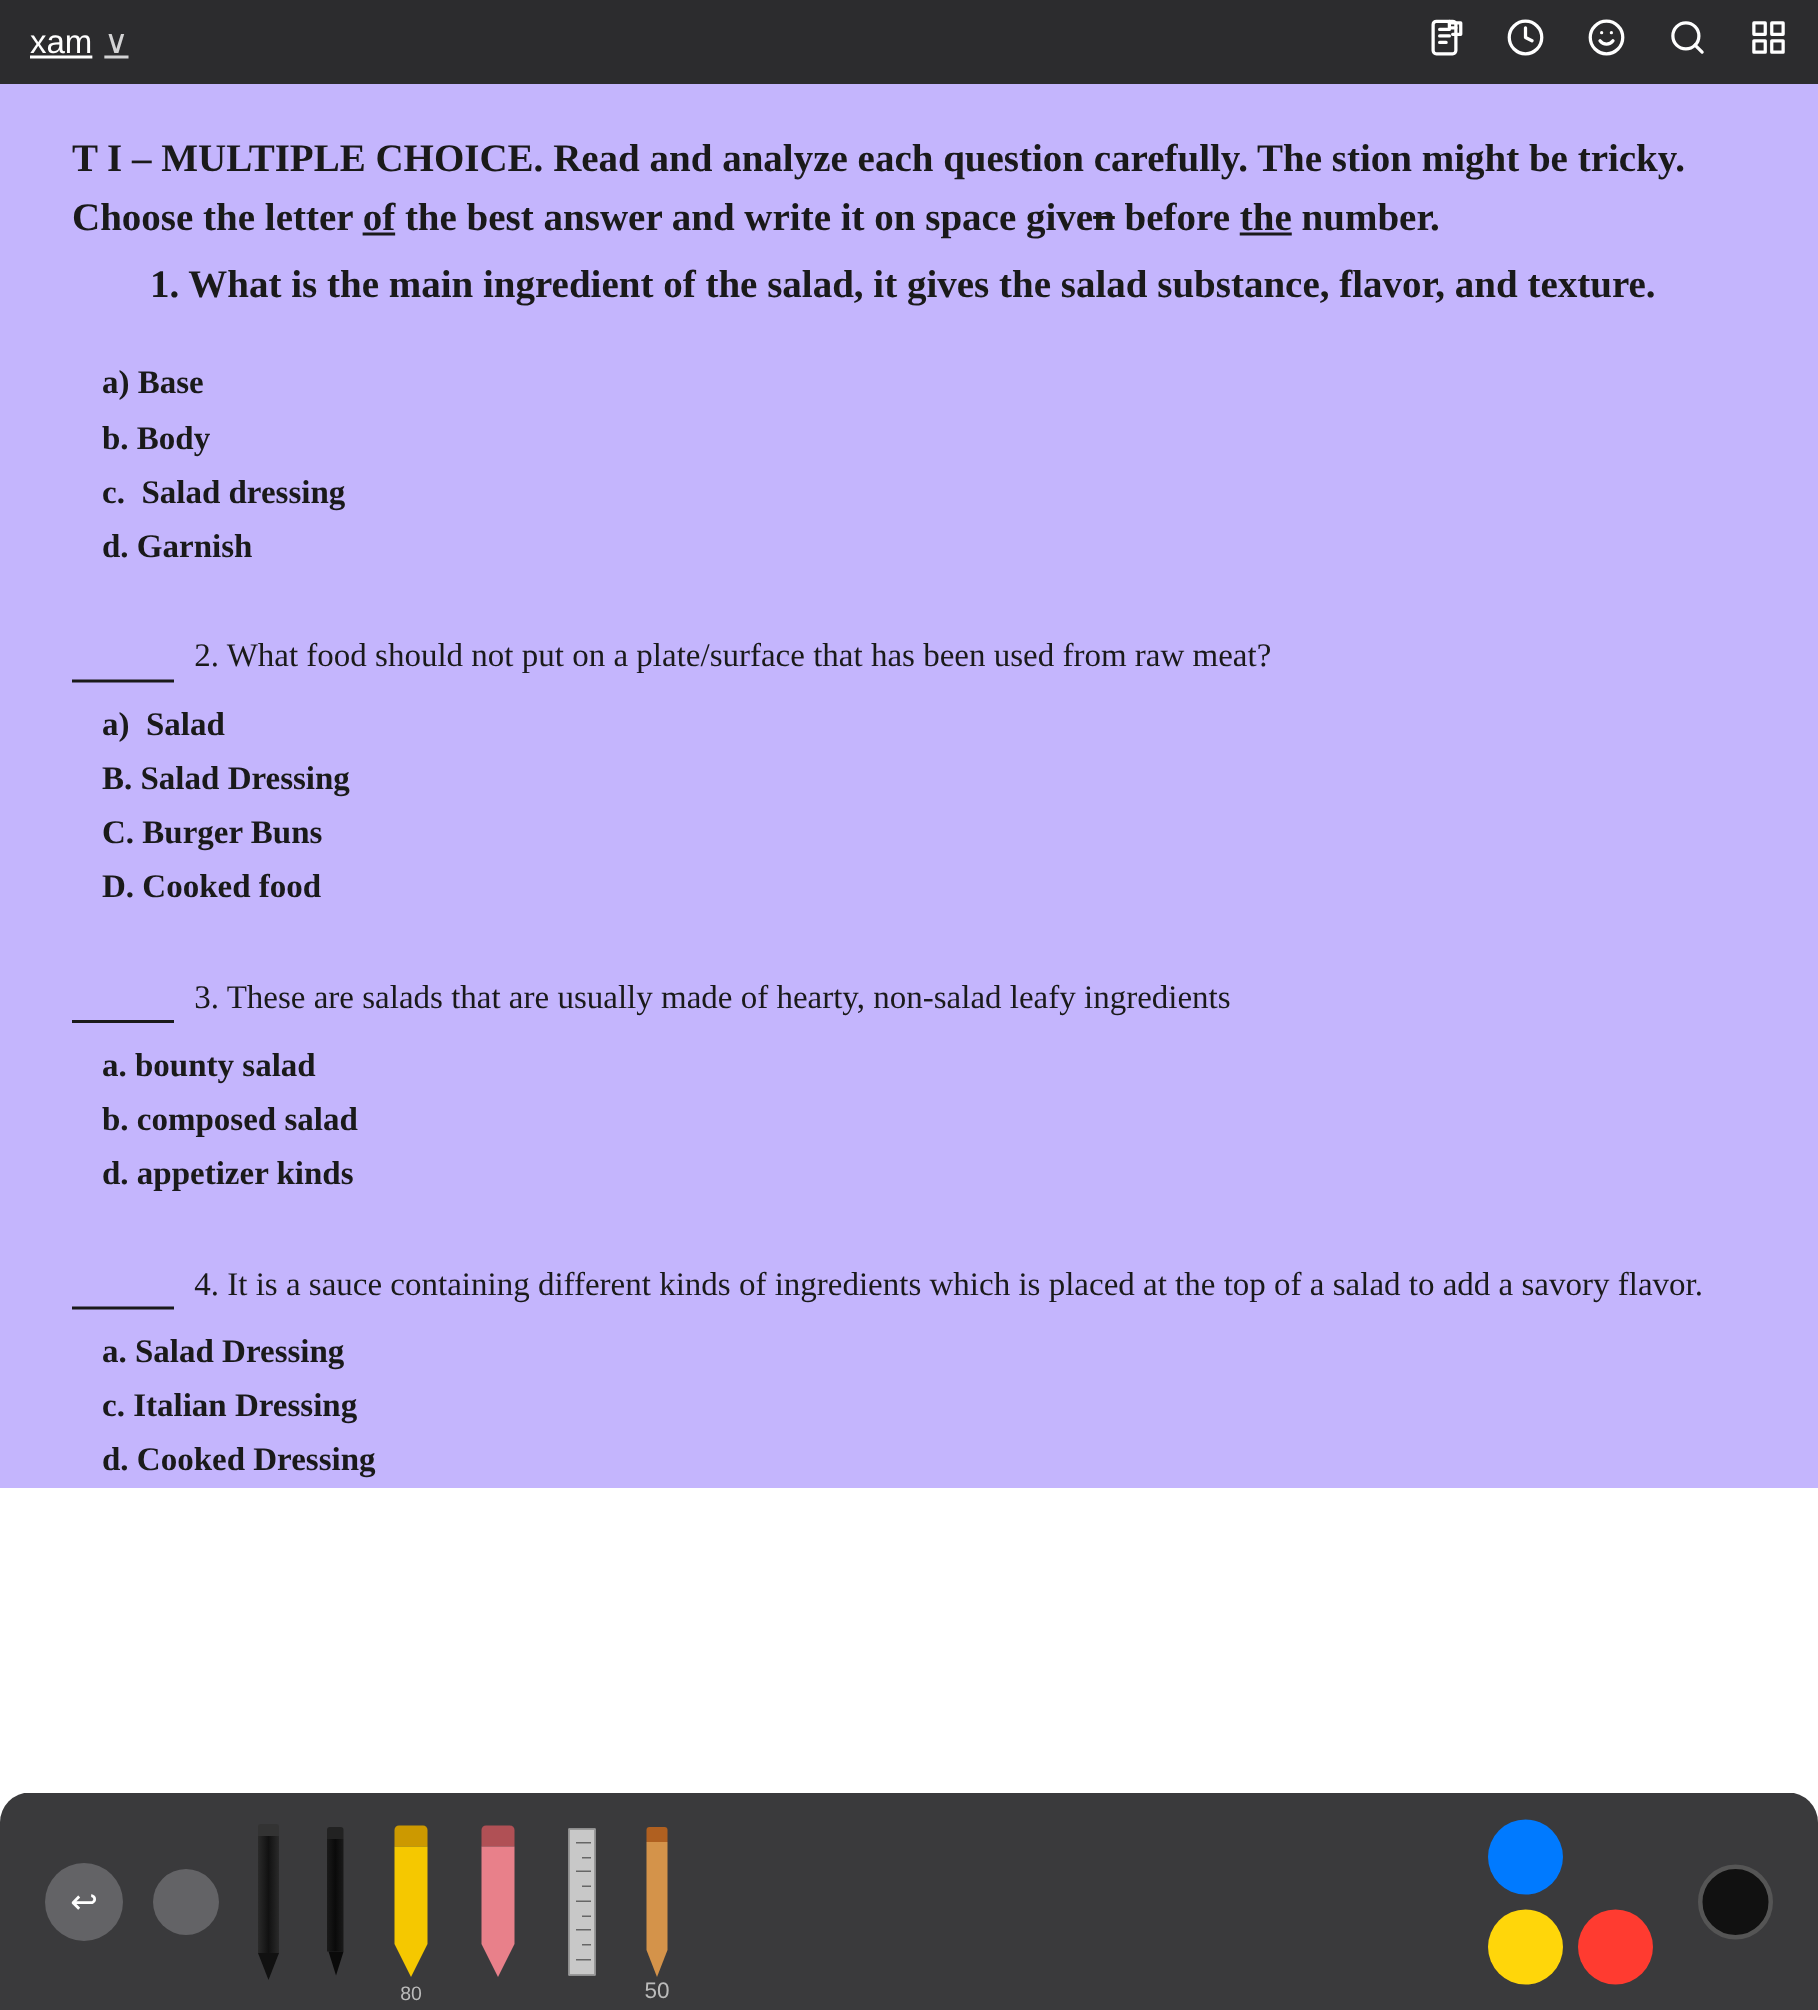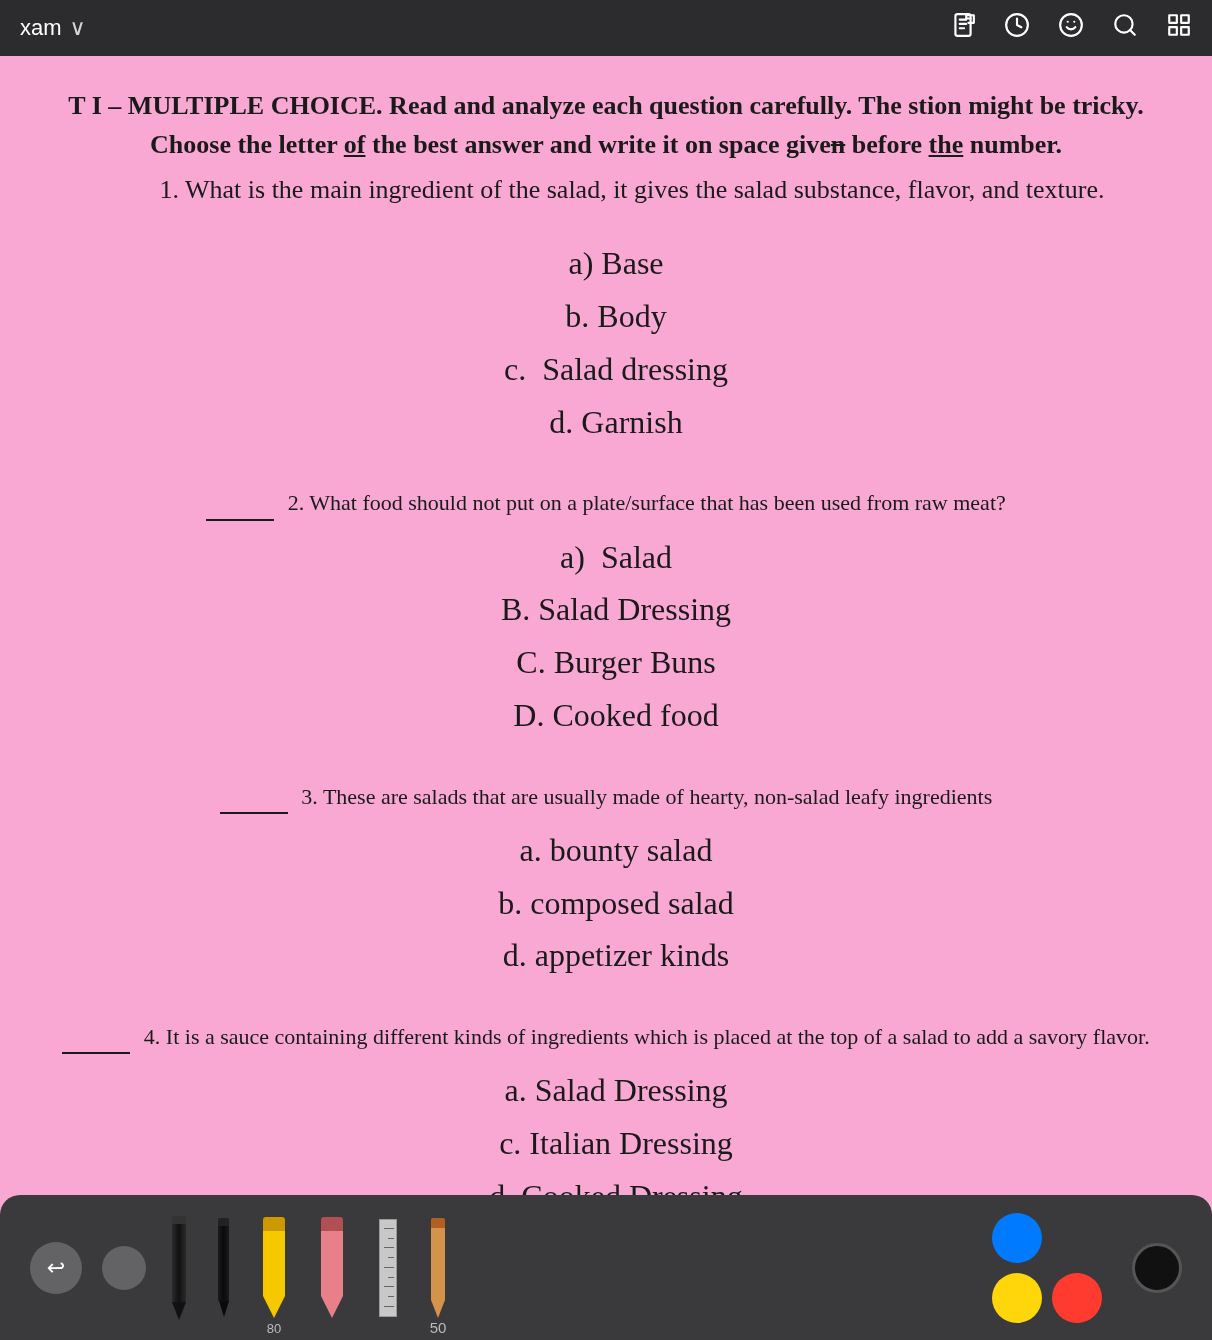--- a/index.html
+++ b/index.html
@@ -28,20 +28,21 @@
       padding: 0 20px;
     }
 
     .toolbar-left {
       display: flex;
       align-items: center;
       gap: 8px;
       color: white;
       font-size: 20px;
       font-family: sans-serif;
+      text-decoration: underline;
     }
 
     .toolbar-left span {
       font-size: 22px;
       font-weight: 500;
     }
 
     .toolbar-chevron {
       font-size: 16px;
       opacity: 0.8;
@@ -55,35 +56,35 @@
 
     .toolbar-icon {
       color: white;
       font-size: 24px;
       cursor: pointer;
     }
 
     
     .content {
       padding: 30px 48px 0 48px;
-      background: #f9a8d4;
-      text-align: center;
+      background: #c4b5fd;
     }
 
     .section-header {
       font-size: 26px;
       font-weight: bold;
       line-height: 1.5;
       margin-bottom: 6px;
     }
 
     .instructions {
       font-size: 26px;
       line-height: 1.55;
       margin-bottom: 27px;
+      font-weight: bold;
     }
 
     .question-block {
       margin-bottom: 36px;
     }
 
     .question-text {
       font-size: 22px;
       line-height: 1.55;
       text-indent: -60px;
@@ -97,22 +98,23 @@
       margin-right: 8px;
       vertical-align: bottom;
     }
 
     .choices {
       margin-top: 10px;
       padding-left: 20px;
     }
 
     .choice-item {
-      font-size: 32px;
+      font-size: 22px;
       line-height: 1.65;
+      font-weight: bold;
     }
 
     
     .bottom-toolbar {
       position: fixed;
       bottom: 0;
       left: 0;
       width: 1212px;
       height: 145px;
       background: #3a3a3c;

